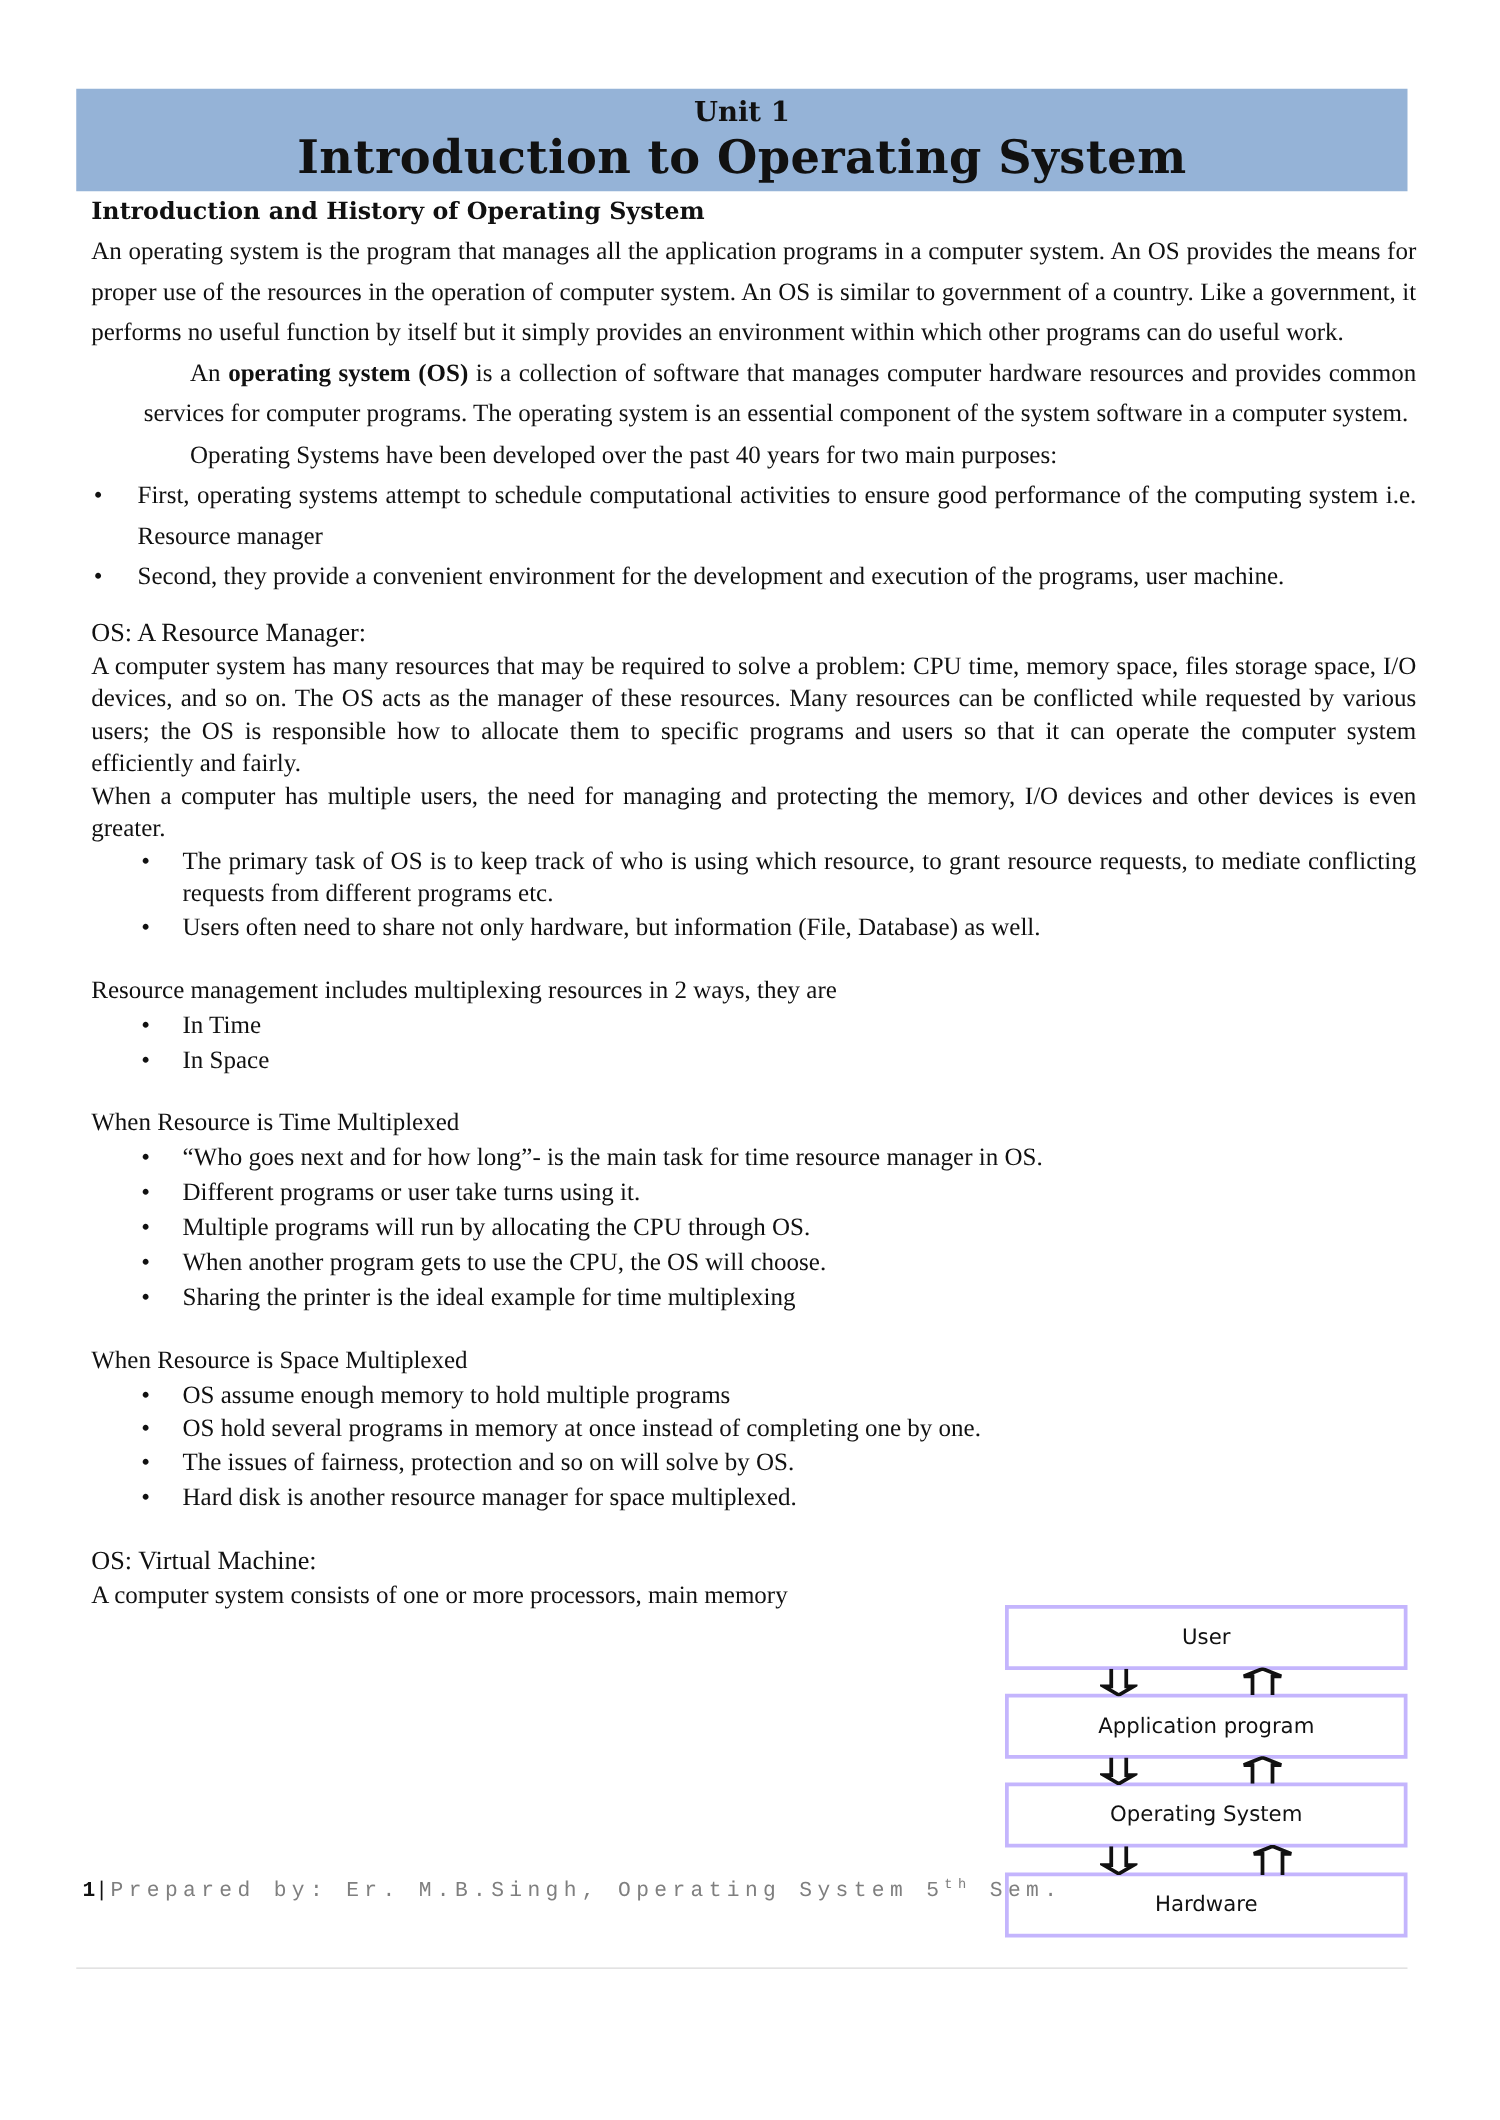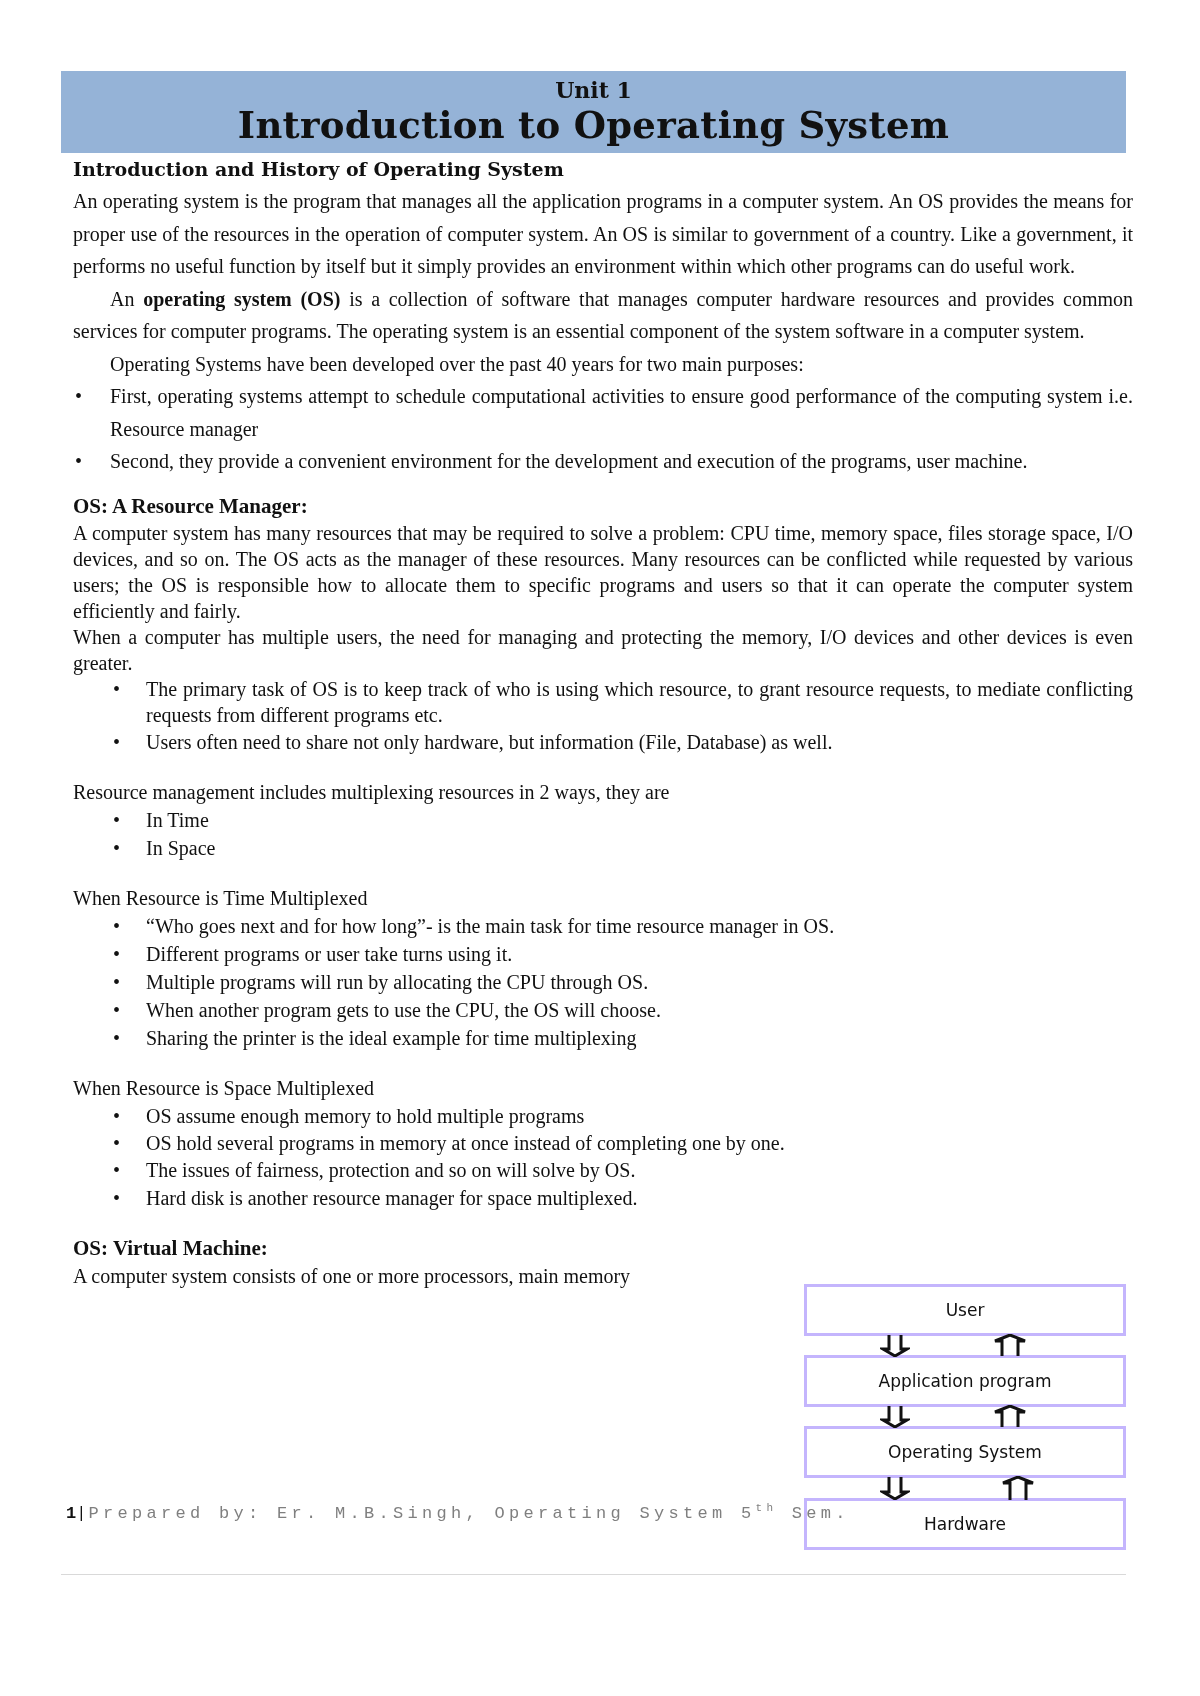--- a/index.html
+++ b/index.html
@@ -27,27 +27,27 @@
     font-family: "DejaVu Serif", serif; font-weight: bold; font-size: 19px;
     line-height: 32px; margin: 0;
   }
   .h2 {
     font-family: "DejaVu Serif", serif; font-weight: bold; font-size: 19px;
     line-height: 32px; margin: 0;
   }
   .p {
     font-size: 20px; line-height: 32.5px; margin: 0; text-align: justify;
   }
-  .indent { text-indent: 37px; }
+  .indent { text-indent: 37px; margin-left: 42px; }
   .ul { margin: 0; padding: 0; list-style: none; }
   .ul li { position: relative; font-size: 20px; line-height: 32.5px; text-align: justify; }
   .ul.lvl0 li { padding-left: 37px; }
   .ul.lvl0 li::before { content: "\2022"; position: absolute; left: 2px; top: 0; font-size: 20px; }
   .sh {
-    font-family: "Liberation Serif", serif; font-weight: bold; font-size: 21px;
+    font-family: "Liberation Serif", serif; font-weight: normal; font-size: 21px;
     line-height: 28px; margin: 0;
   }
   .p2 { font-size: 20px; line-height: 28px; margin: 0; text-align: justify; }
   .ul.lvl1 li { padding-left: 73px; font-size: 20px; line-height: 28px; }
   .ul.lvl1 li::before { content: "\2022"; position: absolute; left: 40px; top: 0; }
   .gap { height: 26px; }
 
   .narrow { width: 720px; }
 
   .diagram { position: absolute; left: 804px; top: 1284px; width: 322px; height: 266px; }

